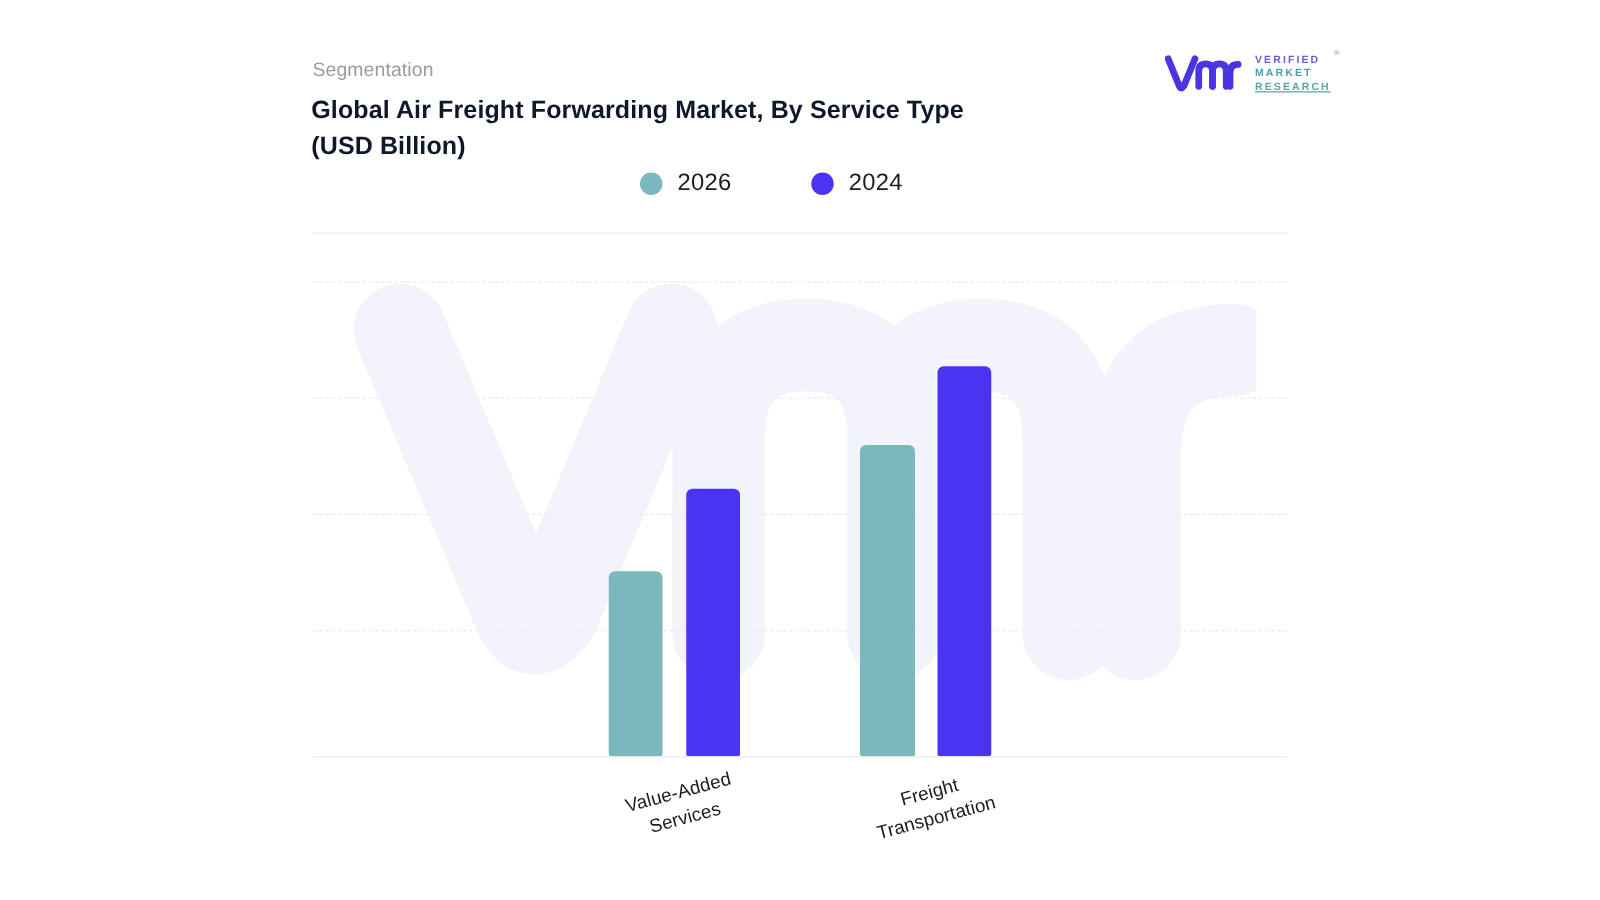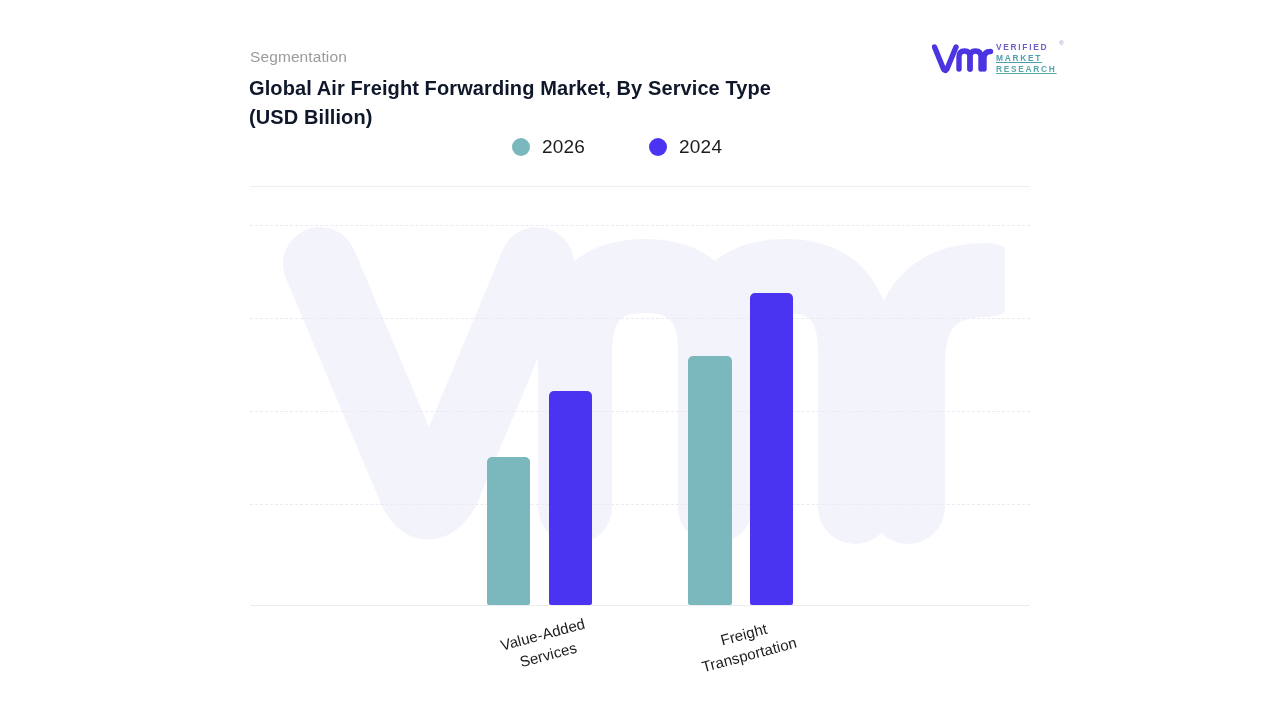--- a/index.html
+++ b/index.html
@@ -75,42 +75,42 @@
     letter-spacing: 0.2px;
   }
 
   
   .logo {
     position: absolute;
     left: 932px;
     top: 42px;
     display: flex;
     align-items: flex-start;
-    gap: 0;
+    gap: 8px;
   }
   .logo-mark {
     width: 64px;
     height: 32px;
     display: block;
   }
   .logo-words {
     display: flex;
     flex-direction: column;
     gap: 1px;
     position: relative;
   }
   .logo-line {
     font-size: 8.4px;
     font-weight: bold;
     letter-spacing: 1.7px;
     line-height: 10px;
     white-space: nowrap;
   }
   .lw1 { color: #6b5fc8; }
-  .lw2 { color: #4f9eae; text-decoration: underline; }
+  .lw2 { color: #4f9eae; }
   .lw3 { color: #58a7a9; text-decoration: underline; }
   .logo-reg {
     position: absolute;
     right: -7px;
     top: -2px;
     font-size: 6px;
     color: #8e86c9;
   }
 
   

